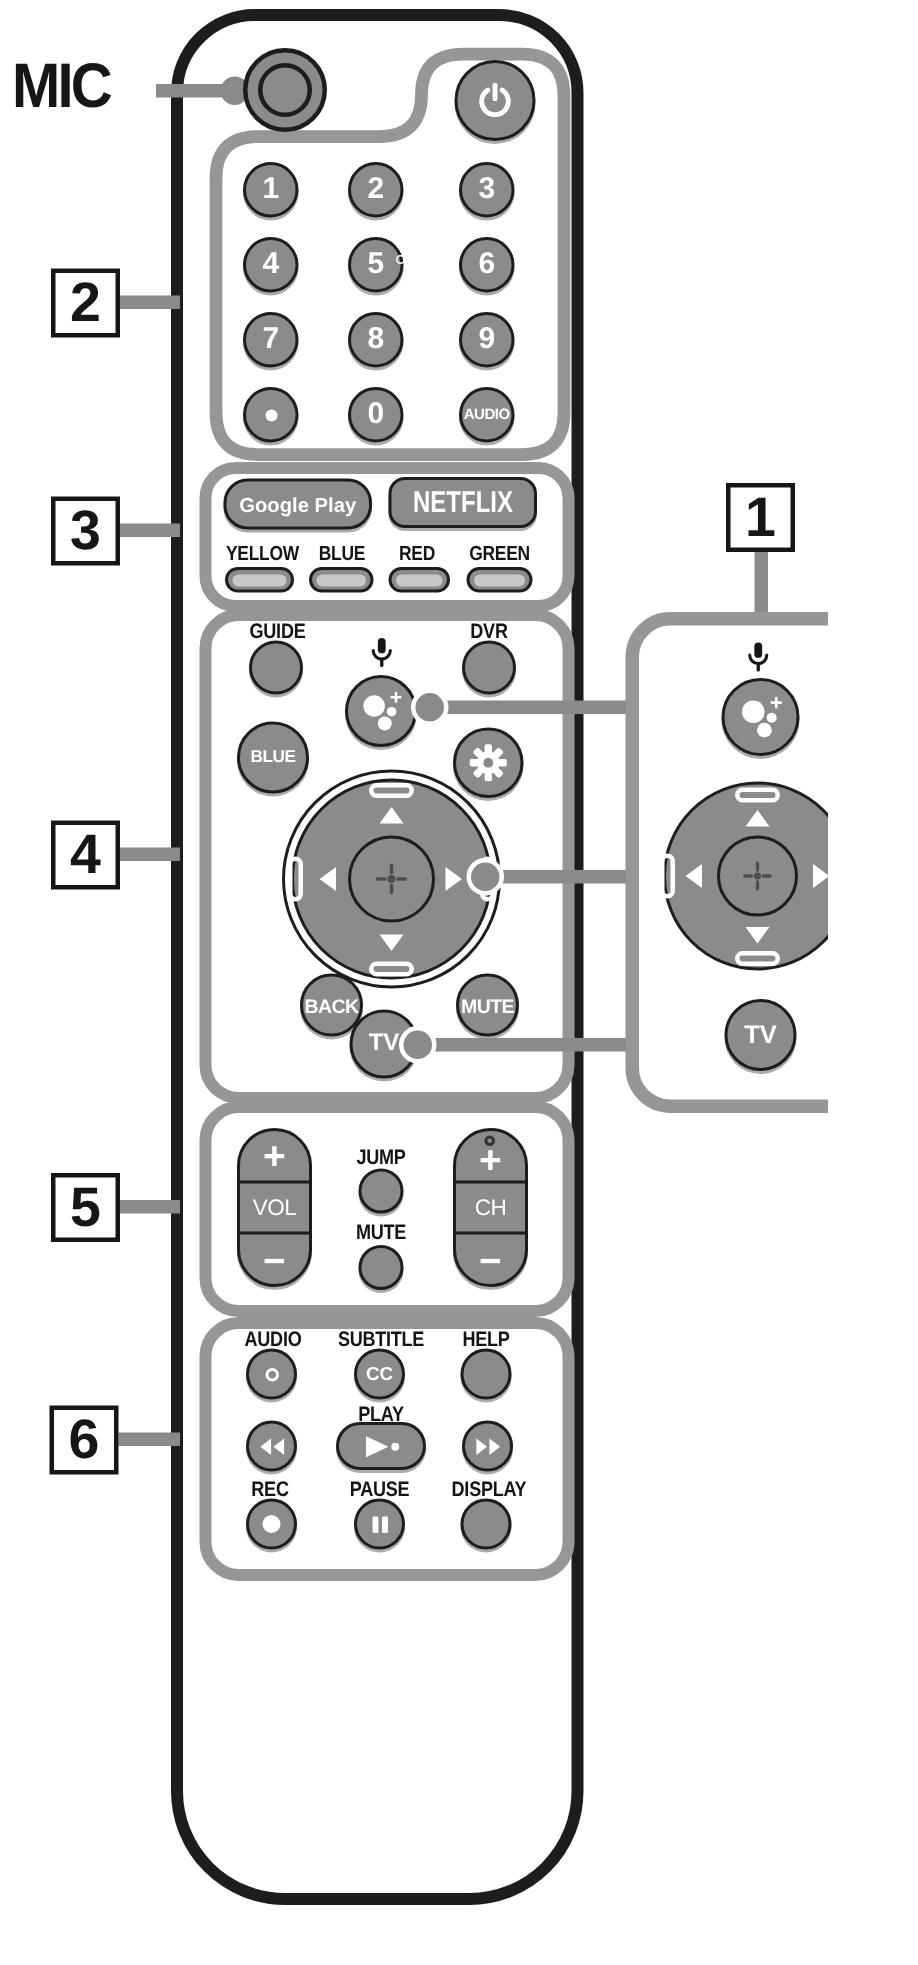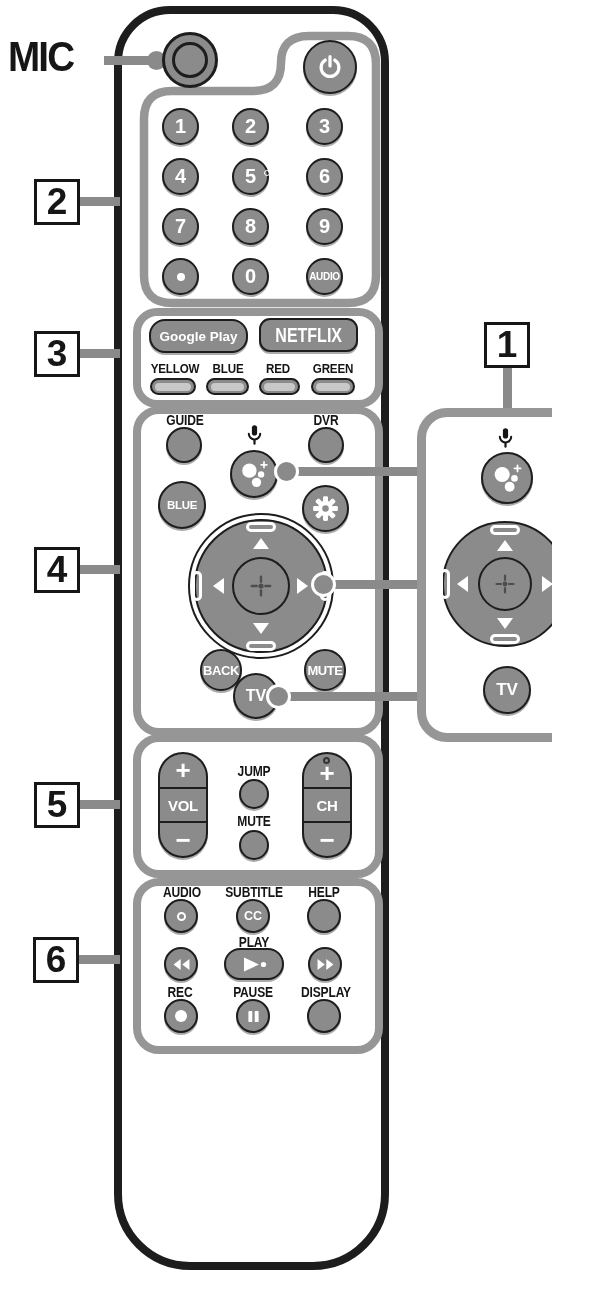--- a/index.html
+++ b/index.html
@@ -47,21 +47,21 @@
   .tri{position:absolute;width:0;height:0;z-index:3;}
   .tri-up{border-left:8px solid transparent;border-right:8px solid transparent;border-bottom:11px solid #fff;}
   .tri-down{border-left:8px solid transparent;border-right:8px solid transparent;border-top:11px solid #fff;}
   .tri-left{border-top:8px solid transparent;border-bottom:8px solid transparent;border-right:11px solid #fff;}
   .tri-right{border-top:8px solid transparent;border-bottom:8px solid transparent;border-left:11px solid #fff;}
   
   .rocker{position:absolute;box-sizing:border-box;width:50px;height:106px;
     background:var(--button-gray,#8b8b8b);border:2.5px solid var(--button-outline,#1d1d1d);
     border-radius:25px;display:flex;flex-direction:column;color:#fff;z-index:2;
     box-shadow:0 2px 0 rgba(0,0,0,.33);}
-  .rz{flex:1;display:flex;align-items:center;justify-content:center;font-weight:bold;position:relative;}
+  .rz{flex:1;display:flex;align-items:center;justify-content:center;font-weight:normal;position:relative;}
   .rz + .rz{border-top:2.5px solid var(--button-outline,#1d1d1d);}
   .sign{font-size:26px;font-weight:bold;line-height:1;}
   .rname{font-size:15px;letter-spacing:-.3px;}
   
   .wring{box-sizing:border-box;border:2.5px solid #fff;border-radius:50%;background:transparent;}
   .wdot{border-radius:50%;background:#fff;}
   .mic-hole{position:absolute;left:162px;top:32px;width:56px;height:56px;box-sizing:border-box;
     background:var(--button-gray,#8b8b8b);border:3px solid var(--body-outline,#1d1d1d);
     border-radius:50%;display:flex;align-items:center;justify-content:center;z-index:2;}
   .mic-hole-inner{width:36px;height:36px;box-sizing:border-box;border:3px solid var(--body-outline,#1d1d1d);

